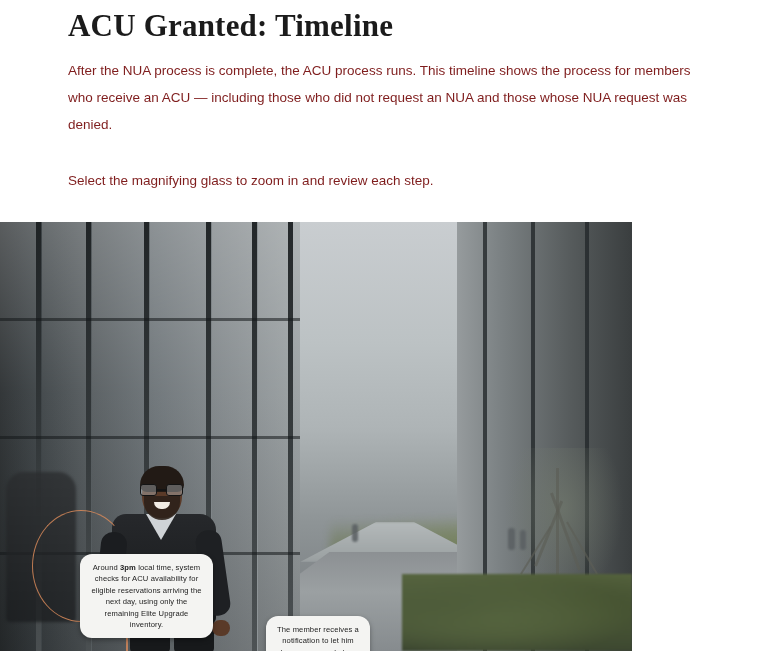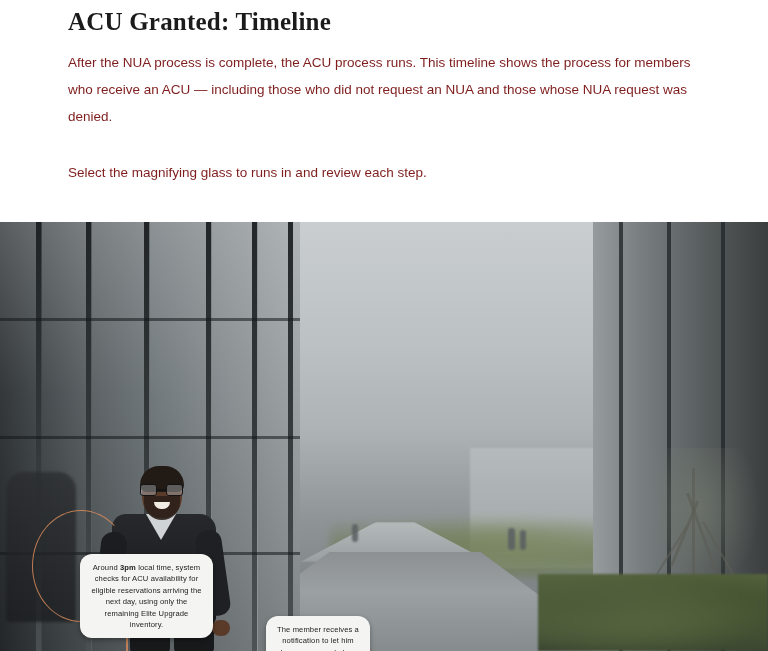--- a/index.html
+++ b/index.html
@@ -22,21 +22,21 @@
     background: #ffffff;
   }
 
   .text-block {
     padding: 0 68px;
     box-sizing: border-box;
   }
 
   .page-title {
     font-family: "Liberation Serif", serif;
-    font-size: 25px;
+    font-size: 31px;
     font-weight: bold;
     letter-spacing: 0.2px;
     margin: 0;
     padding-top: 8px;
     color: #1b1b1b;
   }
 
   .body-para {
     font-size: 13.5px;
     line-height: 27px;
@@ -47,21 +47,21 @@
 
   .body-para.second {
     margin-top: 29px;
   }
 
   
   .scene {
     position: absolute;
     left: 0;
     top: 222px;
-    width: 768px;
+    width: 632px;
     height: 429px;
     overflow: hidden;
     background: #6f7276;
   }
 
   
   .sky {
     position: absolute;
     inset: 0;
     background:
@@ -369,21 +369,21 @@
   }
 </style>
 </head>
 <body>
 
 <div class="page">
 
   <div class="text-block">
     <h1 class="page-title">ACU Granted: Timeline</h1>
     <p class="body-para">After the NUA process is complete, the ACU process runs. This timeline shows the process for members who receive an ACU — including those who did not request an NUA and those whose NUA request was denied.</p>
-    <p class="body-para second">Select the magnifying glass to runs in and review each step.</p>
+    <p class="body-para second">Select the magnifying glass to zoom in and review each step.</p>
   </div>
 
   <div class="scene">
 
     <div class="sky"></div>
     <div class="far-building"></div>
     <div class="treeline"></div>
     <div class="walkway-far"></div>
     <div class="walkway"></div>
 

